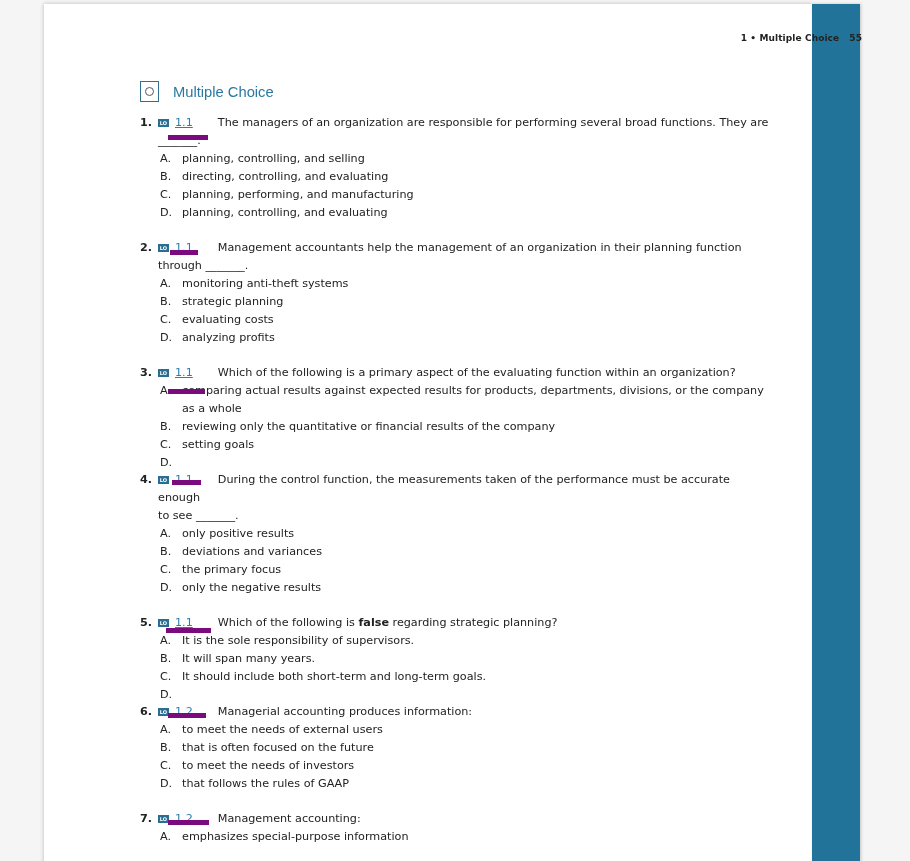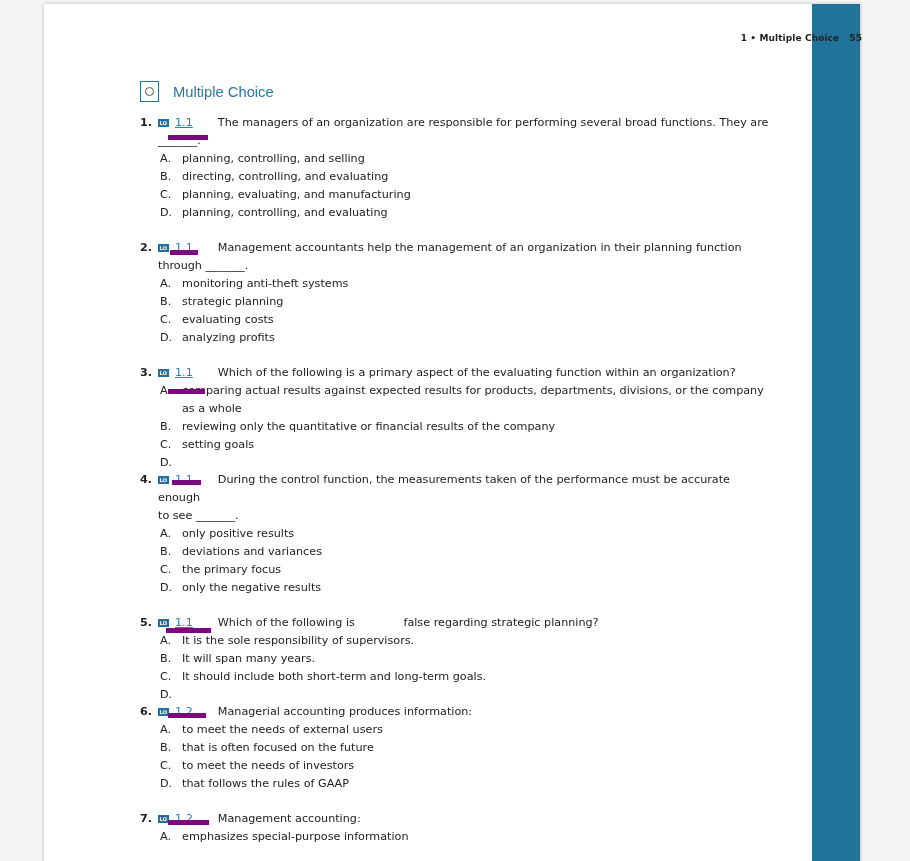--- a/index.html
+++ b/index.html
@@ -48,21 +48,21 @@
   }
   .q { margin-bottom: 17px; position: relative; }
   .q-line { padding-left: 18px; position: relative; }
   .q-num { position: absolute; left: 0; top: 0; font-weight: bold; }
   .lo-badge {
     display: inline-block; width: 11px; height: 8px; background: #2a6f93;
     color: #fff; font-size: 5px; line-height: 8px; text-align: center;
     vertical-align: 1px; margin-right: 6px; font-weight: bold;
   }
   .lo-num { color: #2a7fb0; margin-right: 25px; text-decoration: underline; }
-  .bold { font-weight: normal; margin-left: 45px; }
+  .bold { font-weight: bold; }
   .opt { padding-left: 42px; position: relative; }
   .opt-letter { position: absolute; left: 20px; top: 0; }
   .mark {
     position: absolute; height: 5px; background: #7a0a7e;
   }
 </style>
 </head>
 <body>
 
 <div class="page"></div>
@@ -84,21 +84,21 @@
 <div class="questions" style="left:140px;top:114px;">
 
   <div class="q">
     <div class="q-line">
       <span class="q-num">1.</span>
       <span class="lo-badge">LO</span><span class="lo-num">1.1</span><span>The managers of an organization are responsible for performing several broad functions. They are</span>
     </div>
     <div class="q-line">_______.</div>
     <div class="opt"><span class="opt-letter">A.</span><span>planning, controlling, and selling</span></div>
     <div class="opt"><span class="opt-letter">B.</span><span>directing, controlling, and evaluating</span></div>
-    <div class="opt"><span class="opt-letter">C.</span><span>planning, evaluating, and manufacturing</span></div>
+    <div class="opt"><span class="opt-letter">C.</span><span>planning, performing, and manufacturing</span></div>
     <div class="opt"><span class="opt-letter">D.</span><span>planning, controlling, and evaluating</span></div>
     <div class="mark" style="left:28px;top:21px;width:40px;"></div>
   </div>
 
   <div class="q">
     <div class="q-line">
       <span class="q-num">2.</span>
       <span class="lo-badge">LO</span><span class="lo-num">1.1</span><span>Management accountants help the management of an organization in their planning function</span>
     </div>
     <div class="q-line">through _______.</div>

